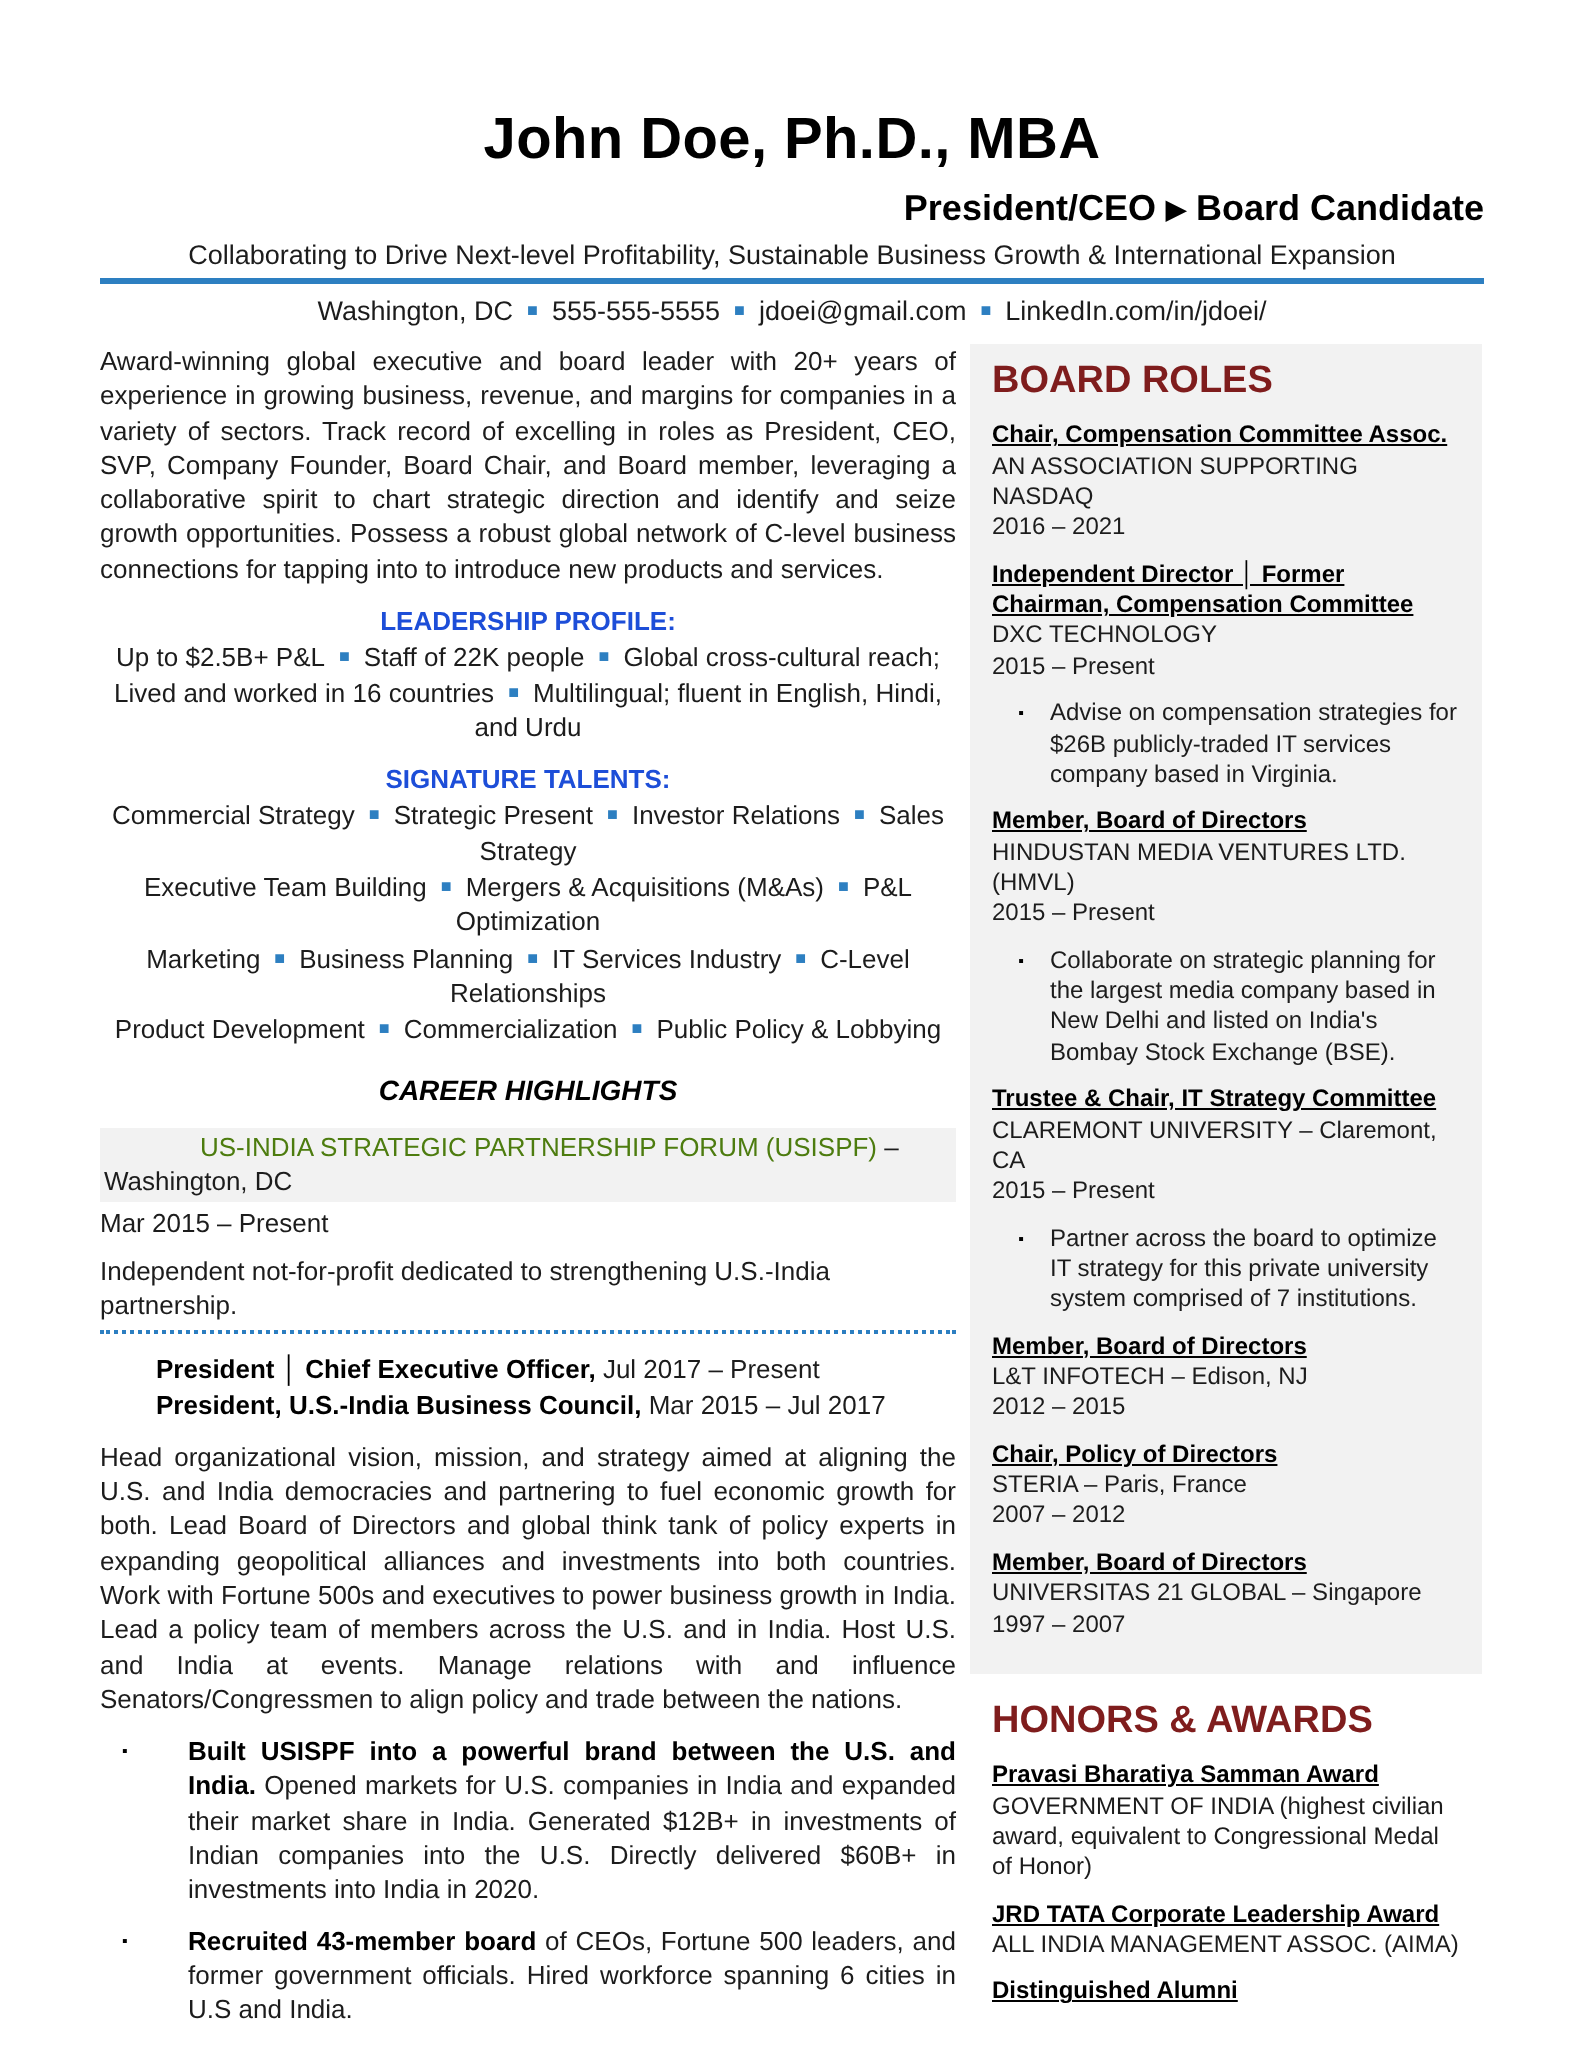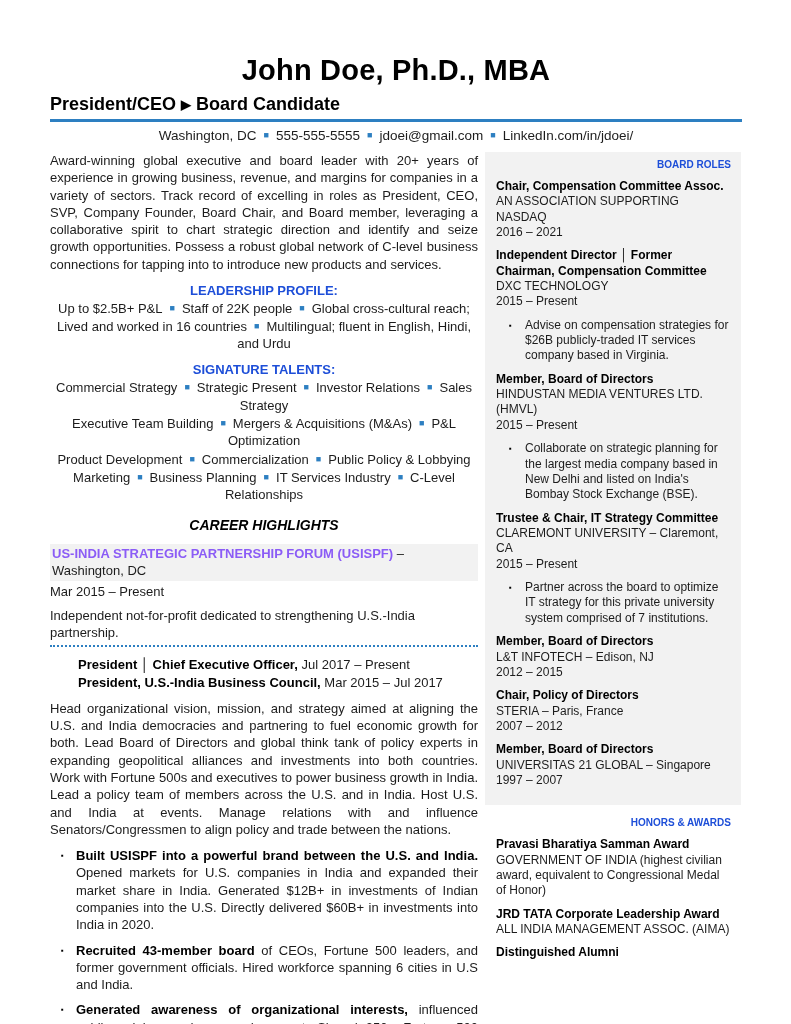--- a/index.html
+++ b/index.html
@@ -12,88 +12,89 @@
   html,body{background:#ffffff;}
   body{
     width:791px;height:1024px;overflow:hidden;
     font-family:"Liberation Sans",sans-serif;color:var(--ink);
     -webkit-font-smoothing:antialiased;
   }
   .page{width:791px;height:1024px;padding:54px 49px 0 50px;position:relative;}
 
   
   .hd-name{font-size:29px;font-weight:bold;color:#000;text-align:center;letter-spacing:.2px;}
-  .hd-title{font-size:18px;font-weight:bold;color:#000;text-align:left;margin-top:7px;}
+  .hd-title{font-size:18px;font-weight:bold;color:#000;text-align:right;margin-top:7px;}
   .hd-title .arrow{font-size:13px;margin:0 5px;position:relative;top:-1px;}
   .hd-tagline{font-size:13.5px;text-align:center;margin-top:5px;}
   .hd-rule{border-top:3px solid var(--accent);margin-top:4px;}
   .hd-contact{font-size:13.5px;text-align:center;margin-top:6px;}
 
   .sq{color:var(--accent);font-size:9px;margin:0 7px;position:relative;top:-2px;}
 
   
   .cols{display:flex;gap:7px;margin-top:9px;align-items:flex-start;}
   .col-left{width:428px;font-size:13px;line-height:1.33;}
   .col-right{width:256px;font-size:12px;line-height:1.28;}
 
   
   .para{text-align:justify;}
   .lhead{font-weight:bold;color:#1d4ed8;text-align:center;margin-top:9px;}
   .center-list{text-align:center;margin-top:1px;}
   .ch-head{font-size:14px;font-weight:bold;color:#000;text-align:center;margin:13px 0 9px;font-style:italic;}
   .employer-line{background:var(--highlight);padding:1px 2px;}
-  .employer-line .b{font-weight:bold;color:#8b5cf6;}
+  .employer-line .b{font-weight:normal;color:#4d7c0f;margin-left:48px;}
   .dates-line{margin-top:2px;}
   .org-desc{border-bottom:2px dotted var(--accent);padding:0 0 4px;margin:7px 0 9px;}
   .role-line .b{font-weight:bold;color:#000;padding-left:28px;}
   .roles{margin-bottom:9px;}
   .body-para{text-align:justify;margin-bottom:9px;}
   .bullet{display:flex;margin-bottom:8px;}
   .bullet .bm{width:26px;padding-left:11px;font-size:8px;line-height:17px;color:#000;flex:none;}
-  .bullet .bt{flex:1;text-align:justify;}
+  .bullet .bt{flex:1;text-align:justify;margin-left:18px;}
   .bullet .b{font-weight:bold;color:#000;}
 
   
   .gray-panel{background:var(--panel);padding:7px 10px 9px 11px;}
-  .side-head{font-size:10px;font-weight:bold;color:#1d4ed8;text-align:right;margin-bottom:7px;}
+  .side-head{font-size:19px;font-weight:bold;color:#7f1d1d;text-align:left;margin-bottom:7px;}
   .side-head.honors{margin-top:12px;}
   .s-entry{margin-bottom:8px;}
-  .e-title{font-weight:bold;color:#000;}
+  .e-title{font-weight:bold;color:#000;text-decoration:underline;}
   .side-bullet{display:flex;margin:8px 0 8px;}
   .side-bullet .sbm{width:29px;text-align:center;font-size:8px;line-height:15px;color:#000;flex:none;}
   .side-bullet .sbt{flex:1;}
   .honors-wrap{padding:0 10px 0 11px;}
 </style>
 </head>
 <body>
 
 <div class="page">
 
   <div>
     <div class="hd-name">John Doe, Ph.D., MBA</div>
     <div class="hd-title">
       <span>President/CEO</span><span class="arrow">▶</span><span>Board Candidate</span>
     </div>
+    <div class="hd-tagline">Collaborating to Drive Next-level Profitability, Sustainable Business Growth &amp; International Expansion</div>
     <div class="hd-rule"></div>
     <div class="hd-contact"><span>Washington, DC</span><span class="sq">■</span><span>555-555-5555</span><span class="sq">■</span><span>jdoei@gmail.com</span><span class="sq">■</span><span>LinkedIn.com/in/jdoei/</span></div>
   </div>
 
   <div class="cols">
 
     <div class="col-left">
       <div class="para">Award-winning global executive and board leader with 20+ years of experience in growing business, revenue, and margins for companies in a variety of sectors. Track record of excelling in roles as President, CEO, SVP, Company Founder, Board Chair, and Board member, leveraging a collaborative spirit to chart strategic direction and identify and seize growth opportunities. Possess a robust global network of C-level business connections for tapping into to introduce new products and services.</div>
 
       <div class="lhead">LEADERSHIP PROFILE:</div>
       <div class="center-list"><span>Up to $2.5B+ P&amp;L</span><span class="sq">■</span><span>Staff of 22K people</span><span class="sq">■</span><span>Global cross-cultural reach; Lived and worked in 16 countries</span><span class="sq">■</span><span>Multilingual; fluent in English, Hindi, and Urdu</span></div>
 
       <div class="lhead">SIGNATURE TALENTS:</div>
       <div class="center-list"><span>Commercial Strategy</span><span class="sq">■</span><span>Strategic Present</span><span class="sq">■</span><span>Investor Relations</span><span class="sq">■</span><span>Sales Strategy</span></div>
       <div class="center-list"><span>Executive Team Building</span><span class="sq">■</span><span>Mergers &amp; Acquisitions (M&amp;As)</span><span class="sq">■</span><span>P&amp;L Optimization</span></div>
+      <div class="center-list"><span>Marketing</span><span class="sq">■</span><span>Business Planning</span><span class="sq">■</span><span>IT Services Industry</span><span class="sq">■</span><span>C-Level Relationships</span></div>
       <div class="center-list"><span>Product Development</span><span class="sq">■</span><span>Commercialization</span><span class="sq">■</span><span>Public Policy &amp; Lobbying</span></div>
-      <div class="center-list"><span>Marketing</span><span class="sq">■</span><span>Business Planning</span><span class="sq">■</span><span>IT Services Industry</span><span class="sq">■</span><span>C-Level Relationships</span></div>
 
       <div class="ch-head">CAREER HIGHLIGHTS</div>
 
       <div class="employer-line">
         <span class="b">US-INDIA STRATEGIC PARTNERSHIP FORUM (USISPF)</span><span> – Washington, DC</span>
       </div>
       <div class="dates-line">Mar 2015 – Present</div>
       <div class="org-desc">Independent not-for-profit dedicated to strengthening U.S.-India partnership.</div>
 
       <div class="roles">

